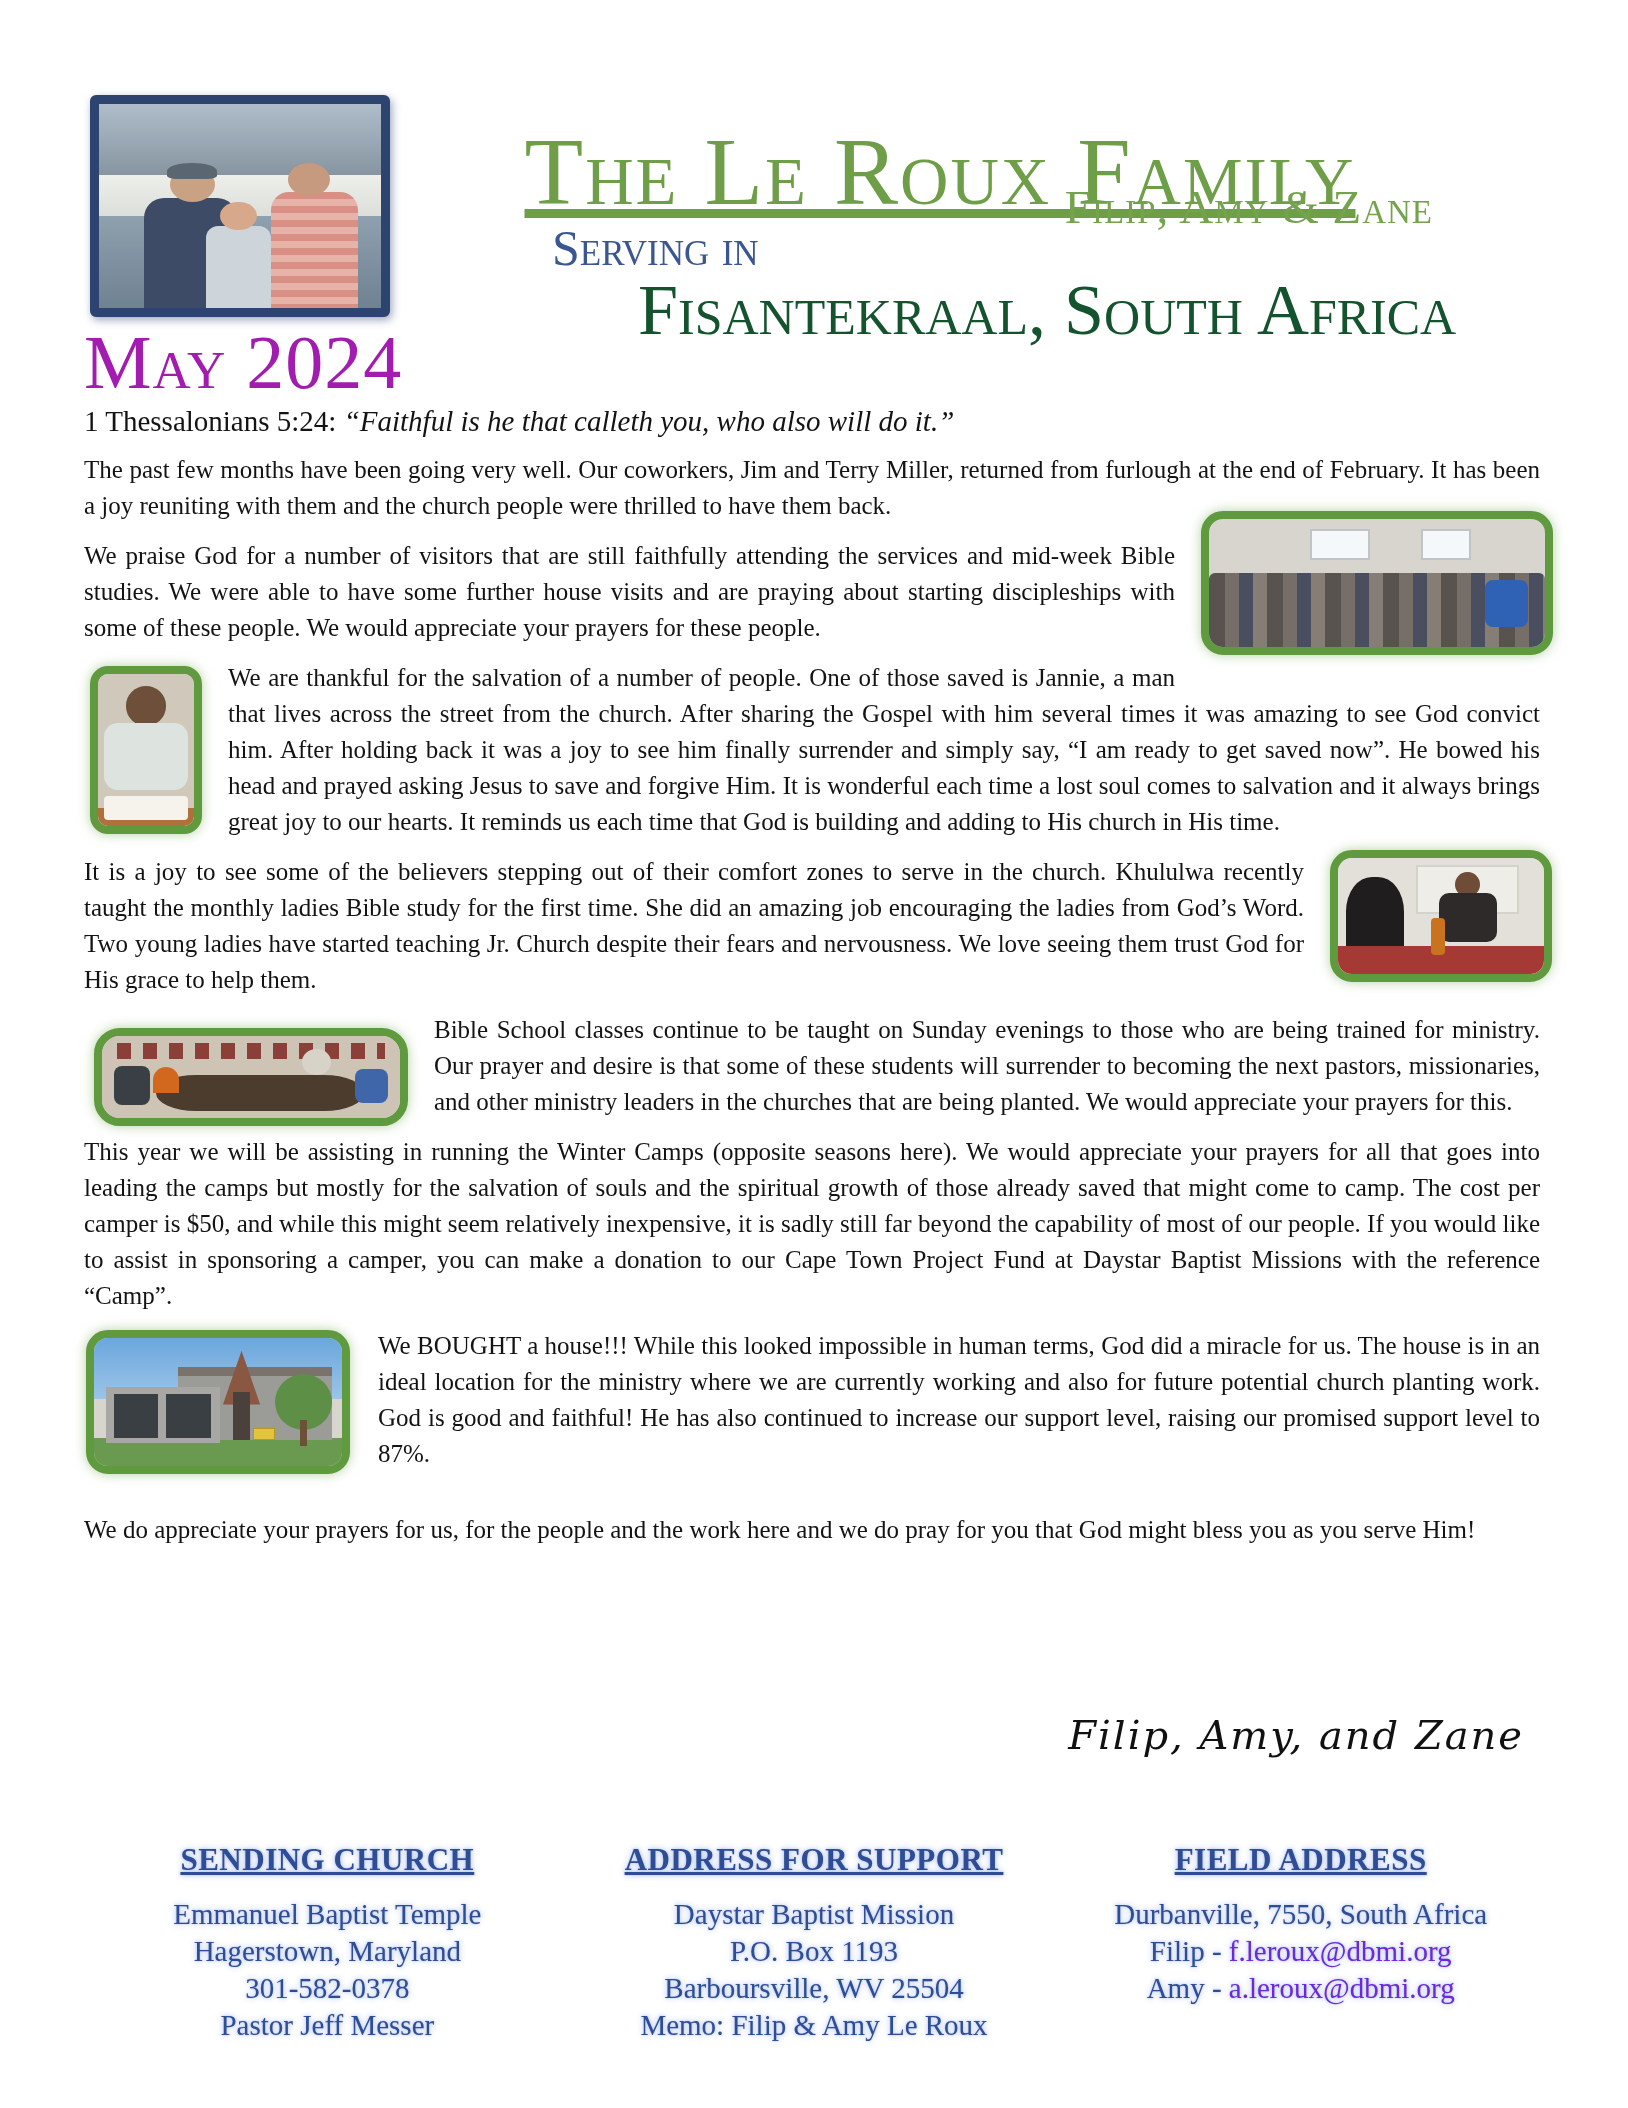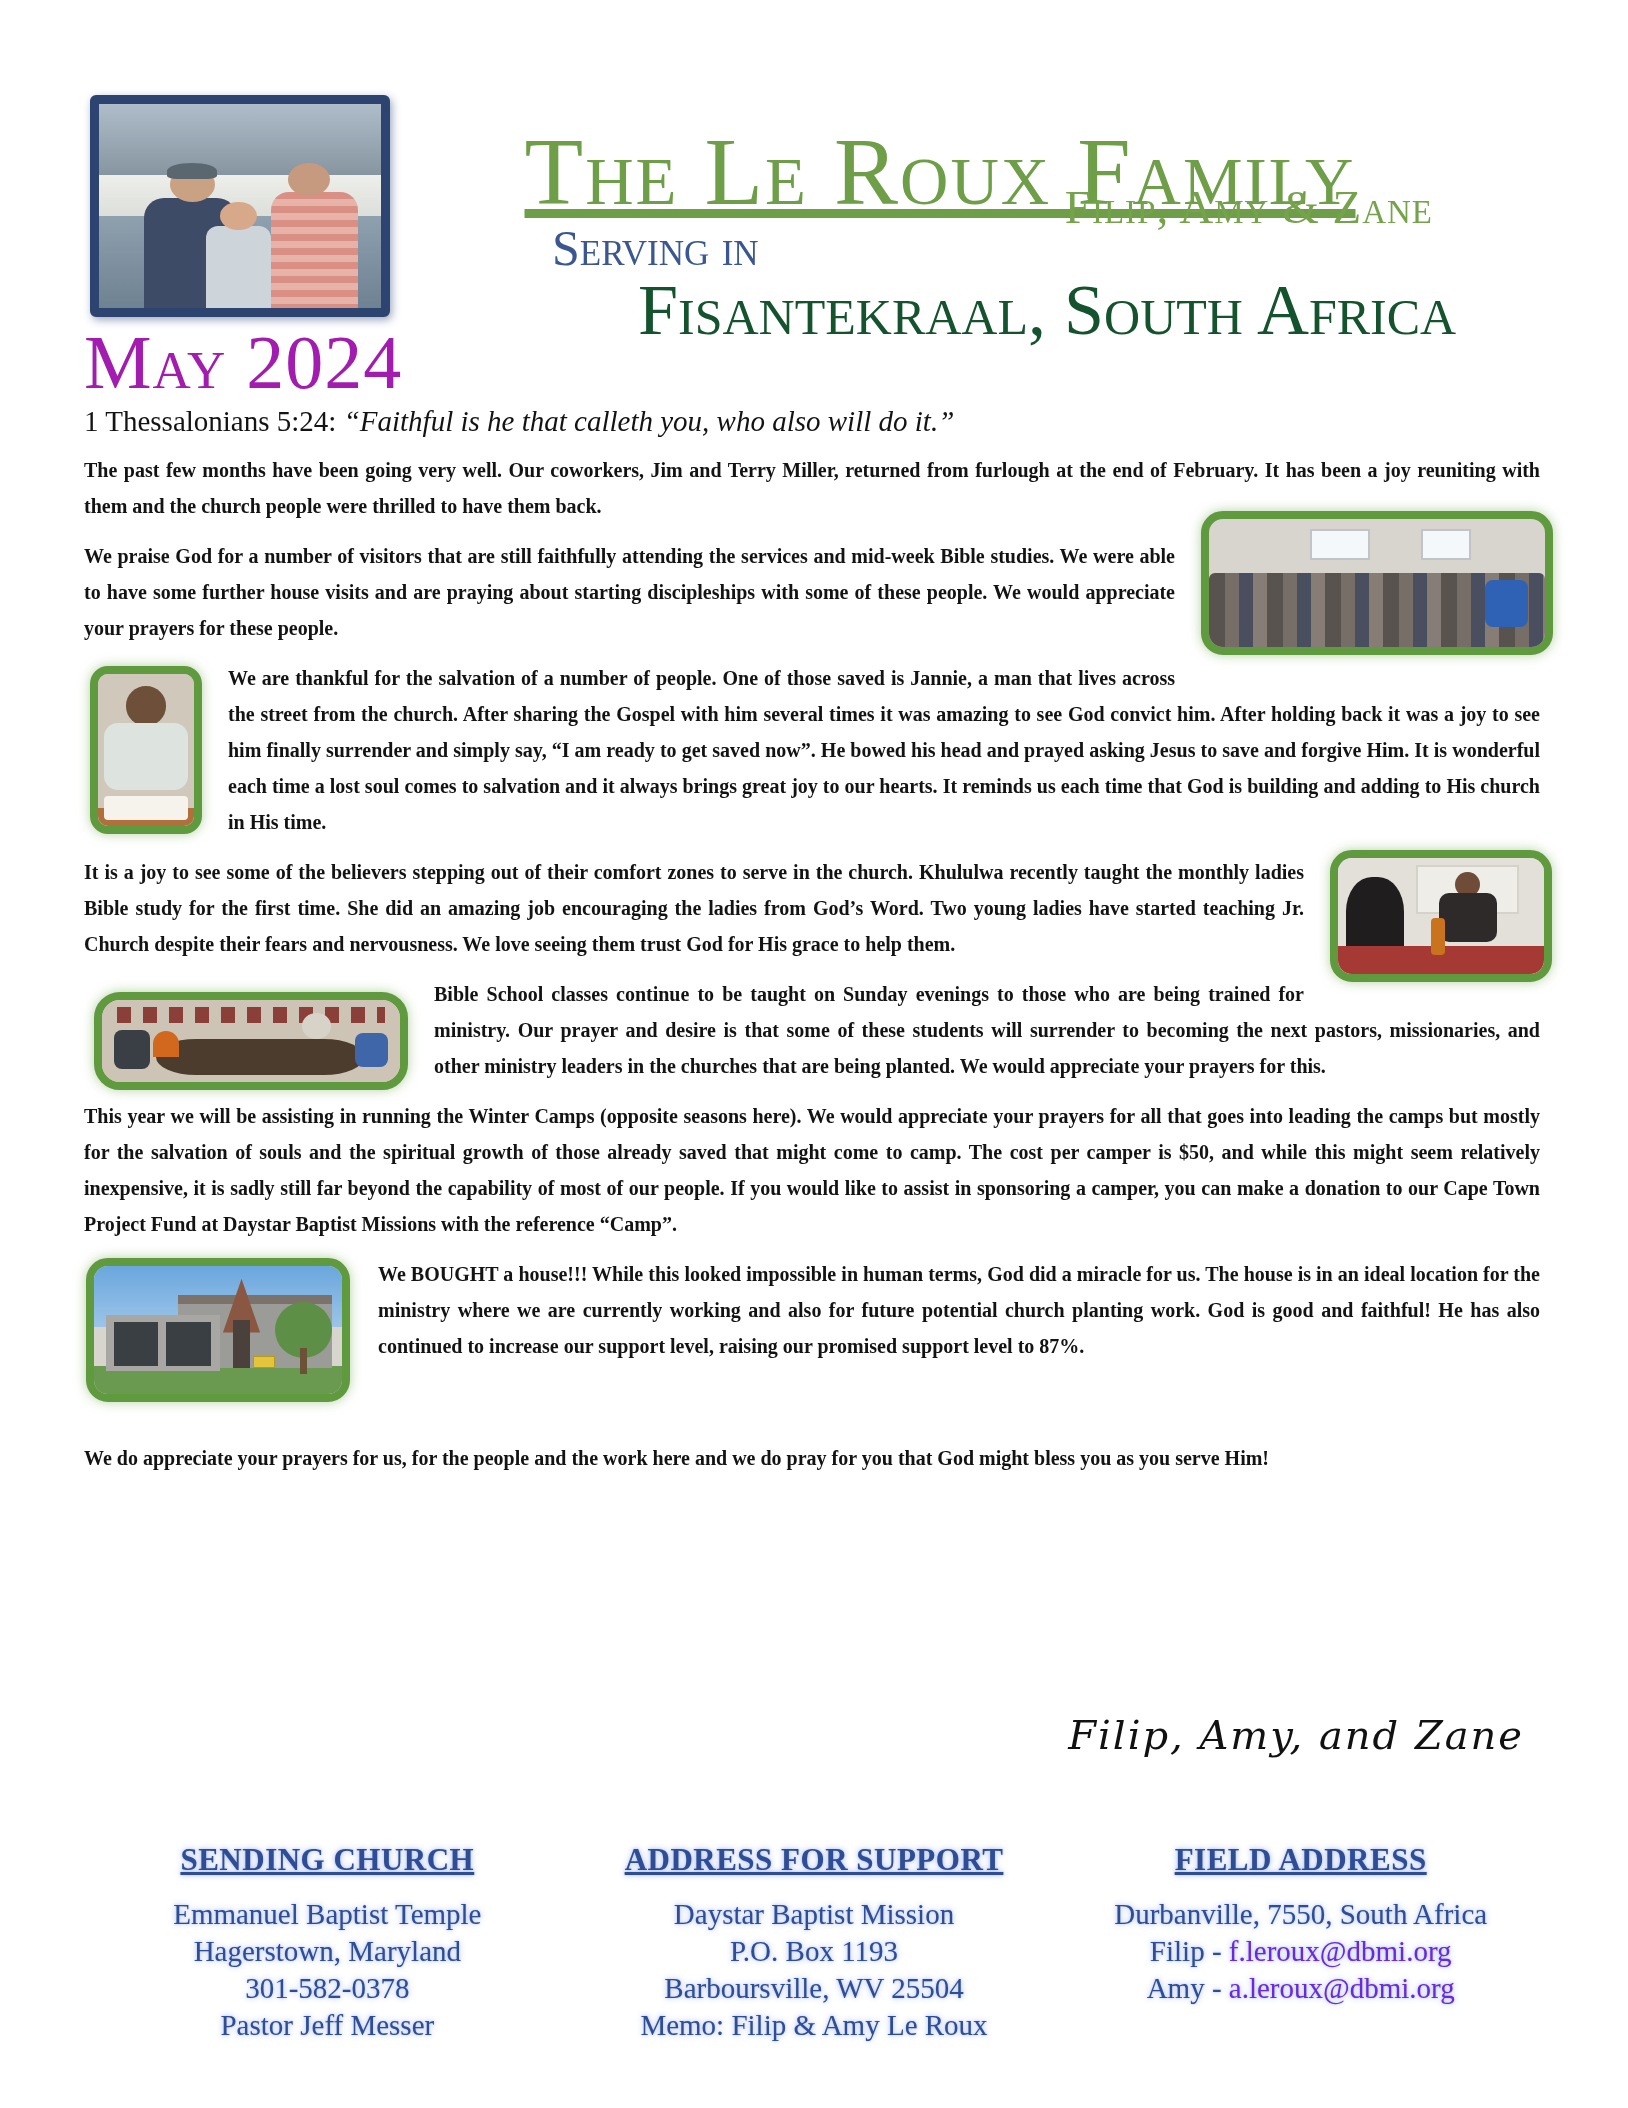--- a/index.html
+++ b/index.html
@@ -45,21 +45,21 @@
     font-size:72px; line-height:1; color:#14532d;
   }
   .nl-date {
     position:absolute; left:84px; top:324px; font-variant:small-caps;
     font-size:76px; line-height:1; color:#a21caf; letter-spacing:1px;
   }
   
   .content { position:absolute; left:84px; top:403px; width:1456px; }
   .scripture { font-size:29px; line-height:36px; margin-bottom:13px; }
   .scripture em { font-style:italic; }
-  .para { font-size:20px; line-height:36px; text-align:justify; margin-bottom:14px;font-weight:bold; }
+  .para { font-size:25px; line-height:36px; text-align:justify; margin-bottom:14px; }
   .para-house { min-height:170px; }
   
   .photo {
     position:relative; border:8px solid #609a3e; border-radius:22px; overflow:hidden;
     box-shadow:0 0 12px rgba(120,170,90,.55); background:#d8d5cf;
   }
   .photo > div { position:absolute; }
   .ph-congregation { float:right; width:352px; height:144px; margin:-27px -13px 8px 26px; }
   .ph-jannie       { float:left;  width:112px; height:168px; margin:6px 26px 4px 6px; border-radius:18px; }
   .ph-ladies       { float:right; width:222px; height:132px; margin:-4px -12px 8px 26px; }

